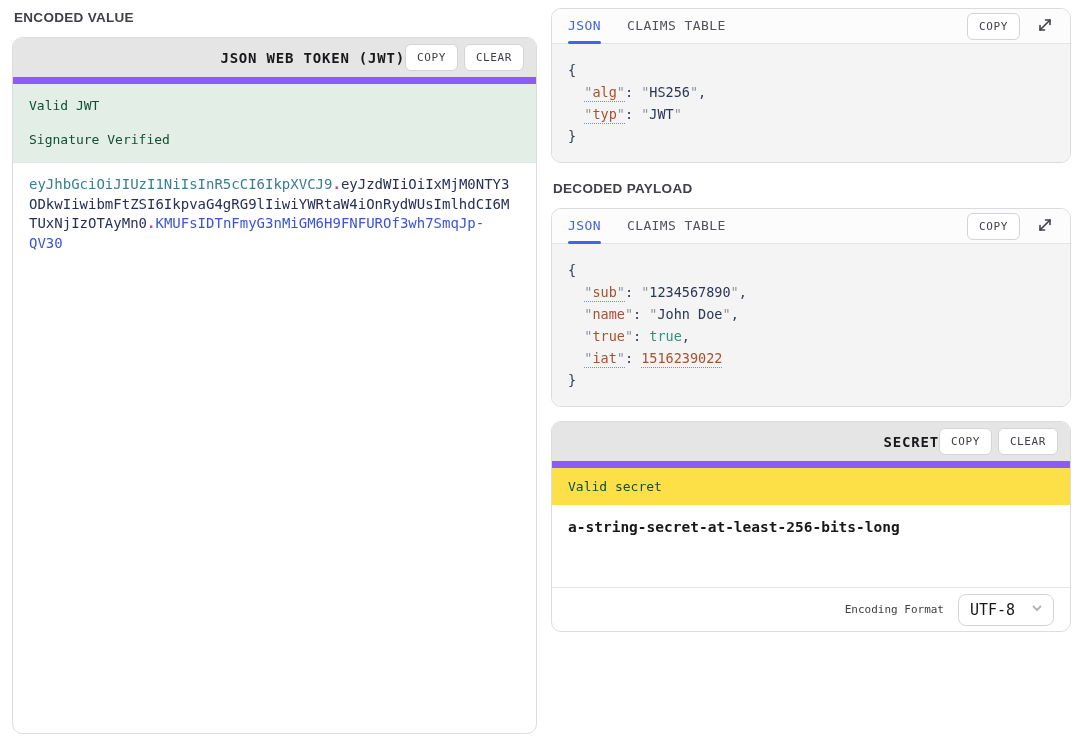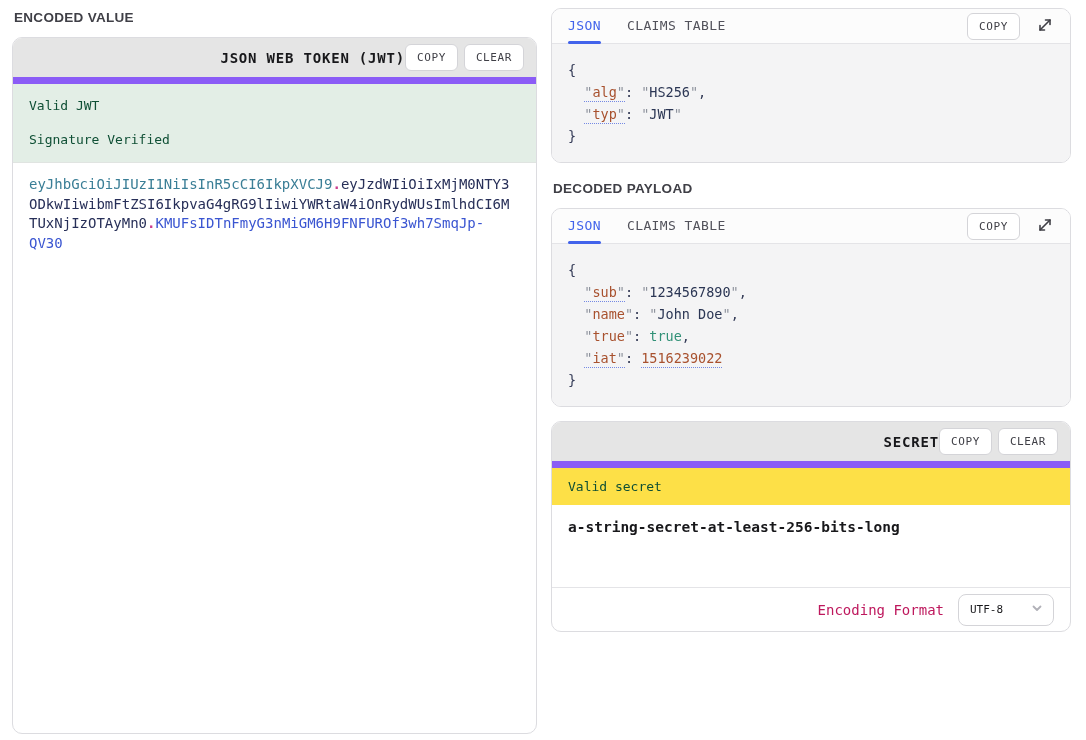--- a/index.html
+++ b/index.html
@@ -70,24 +70,24 @@
   .sig-heading .optional { color:#a1a1aa; font-weight:400; }
   .sig-desc { margin-top:10px; font-size:15px; color:#27272a; height:20px; }
 
   .secret-card { margin-top:14px; height:211px; display:flex; flex-direction:column; }
   .secret-status { background:#fde047; padding:10px 16px; font-family:"DejaVu Sans Mono", monospace;
     font-size:13px; line-height:17px; color:#0f4f35; }
   .secret-content { flex:1; padding:14px 16px; background:#fff; cursor:text;
     font-family:"DejaVu Sans Mono", monospace; font-size:14.5px; font-weight:bold; color:#18181b; }
   .secret-footer { height:44px; border-top:1px solid #e4e4e7; display:flex; align-items:center;
     justify-content:flex-end; gap:14px; padding:0 16px; }
-  .enc-label { font-family:"DejaVu Sans Mono", monospace; font-size:14px; color:#be185d; }
+  .enc-label { font-family:"DejaVu Sans Mono", monospace; font-size:11px; color:#404040; }
   .select { width:96px; height:32px; border:1px solid #d4d4d8; border-radius:8px;
     display:flex; align-items:center; justify-content:space-between; padding:0 9px 0 11px;
-    font-family:"DejaVu Sans Mono", monospace; font-size:11px; color:#18181b; cursor:pointer;
+    font-family:"DejaVu Sans Mono", monospace; font-size:15px; color:#18181b; cursor:pointer;
     background:#fff; }
 </style>
 </head>
 <body>
 
 <div class="page">
 
   <div>
     <div class="section-label">ENCODED VALUE</div>
 

